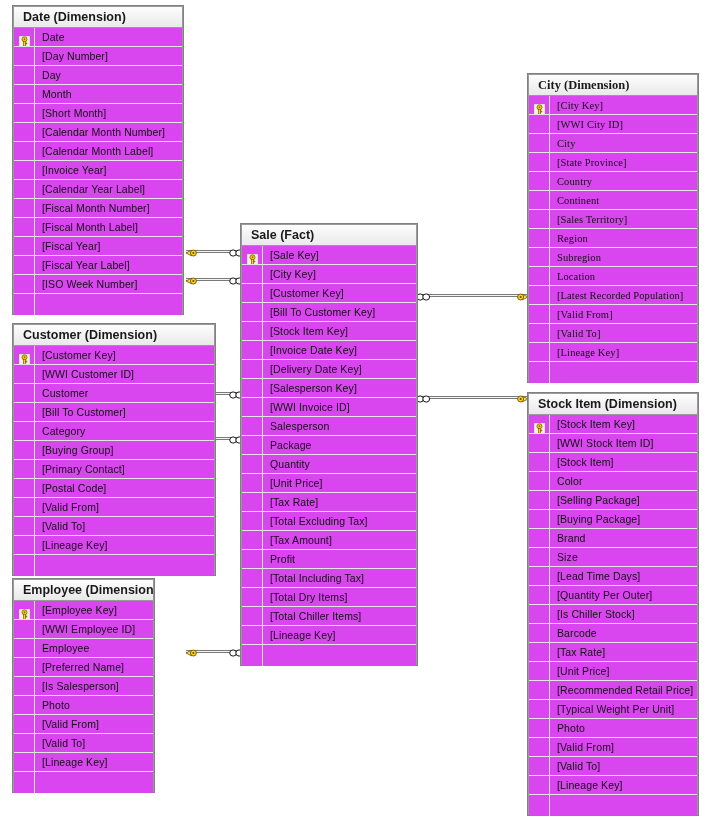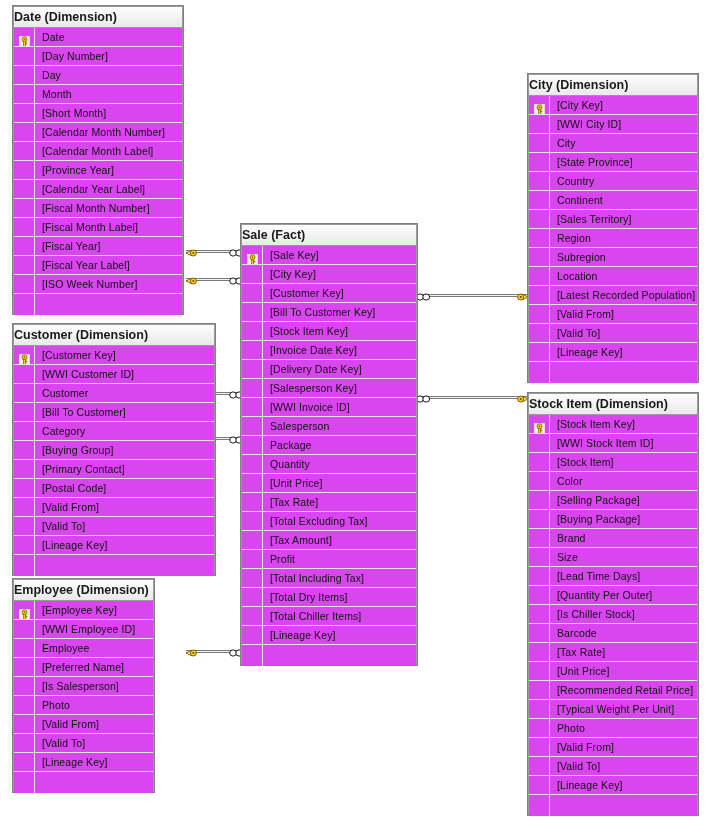--- a/index.html
+++ b/index.html
@@ -32,20 +32,21 @@
   }
   .entity-inner {
     border: 1px solid #9a9a9a;
     box-sizing: border-box;
     height: 100%;
     background: #fdfdfd;
   }
   .entity-header {
     height: 21px;
     line-height: 21px;
+    padding-left: 9px;
     font-size: 12.5px;
     font-weight: bold;
     color: #1a1a1a;
     background: linear-gradient(to bottom, #fdfdfd 0%, #f2f2f2 55%, #e9e9e9 100%);
     border-bottom: 1px solid #9a9a9a;
     box-sizing: border-box;
     white-space: nowrap;
     overflow: hidden;
   }
   .entity-body {
@@ -155,21 +156,21 @@
           <div class="row">
             <span class="gutter"></span>
             <span class="label">[Calendar Month Number]</span>
           </div>
           <div class="row">
             <span class="gutter"></span>
             <span class="label">[Calendar Month Label]</span>
           </div>
           <div class="row">
             <span class="gutter"></span>
-            <span class="label">[Province Year]</span>
+            <span class="label">[Invoice Year]</span>
           </div>
           <div class="row">
             <span class="gutter"></span>
             <span class="label">[Calendar Year Label]</span>
           </div>
           <div class="row">
             <span class="gutter"></span>
             <span class="label">[Fiscal Month Number]</span>
           </div>
           <div class="row">
@@ -405,21 +406,21 @@
           <div class="row">
             <span class="gutter"></span>
             <span class="label">[Lineage Key]</span>
           </div>
           <div class="row empty-row">
             <span class="gutter"></span>
           </div>
         </div>
       </div>
     </div>
-    <div class="entity" style="left: 527px; top: 73px; width: 172px; height: 310px;">
+    <div class="entity" style="left: 527px; top: 73px; width: 172px; height: 310px; font-family: Liberation Serif, serif;">
       <div class="entity-inner">
         <div class="entity-header">City (Dimension)</div>
         <div class="entity-body">
           <div class="row">
             <span class="gutter">
               <span class="key-glyph"><svg width="11" height="11" viewBox="0 0 11 11" xmlns="http://www.w3.org/2000/svg">
                   <rect x="0" y="0" width="11" height="11" fill="#f4f1e4" stroke="#b9b6a8" stroke-width="0.6"></rect>
                   <circle cx="5.5" cy="3.3" r="2.5" fill="#FFD21E" stroke="#7A5C00" stroke-width="0.8"></circle>
                   <circle cx="5.5" cy="3.2" r="0.85" fill="#8a6a00"></circle>
                   <rect x="4.6" y="5.2" width="1.9" height="5.0" fill="#FFD21E" stroke="#7A5C00" stroke-width="0.7"></rect>

